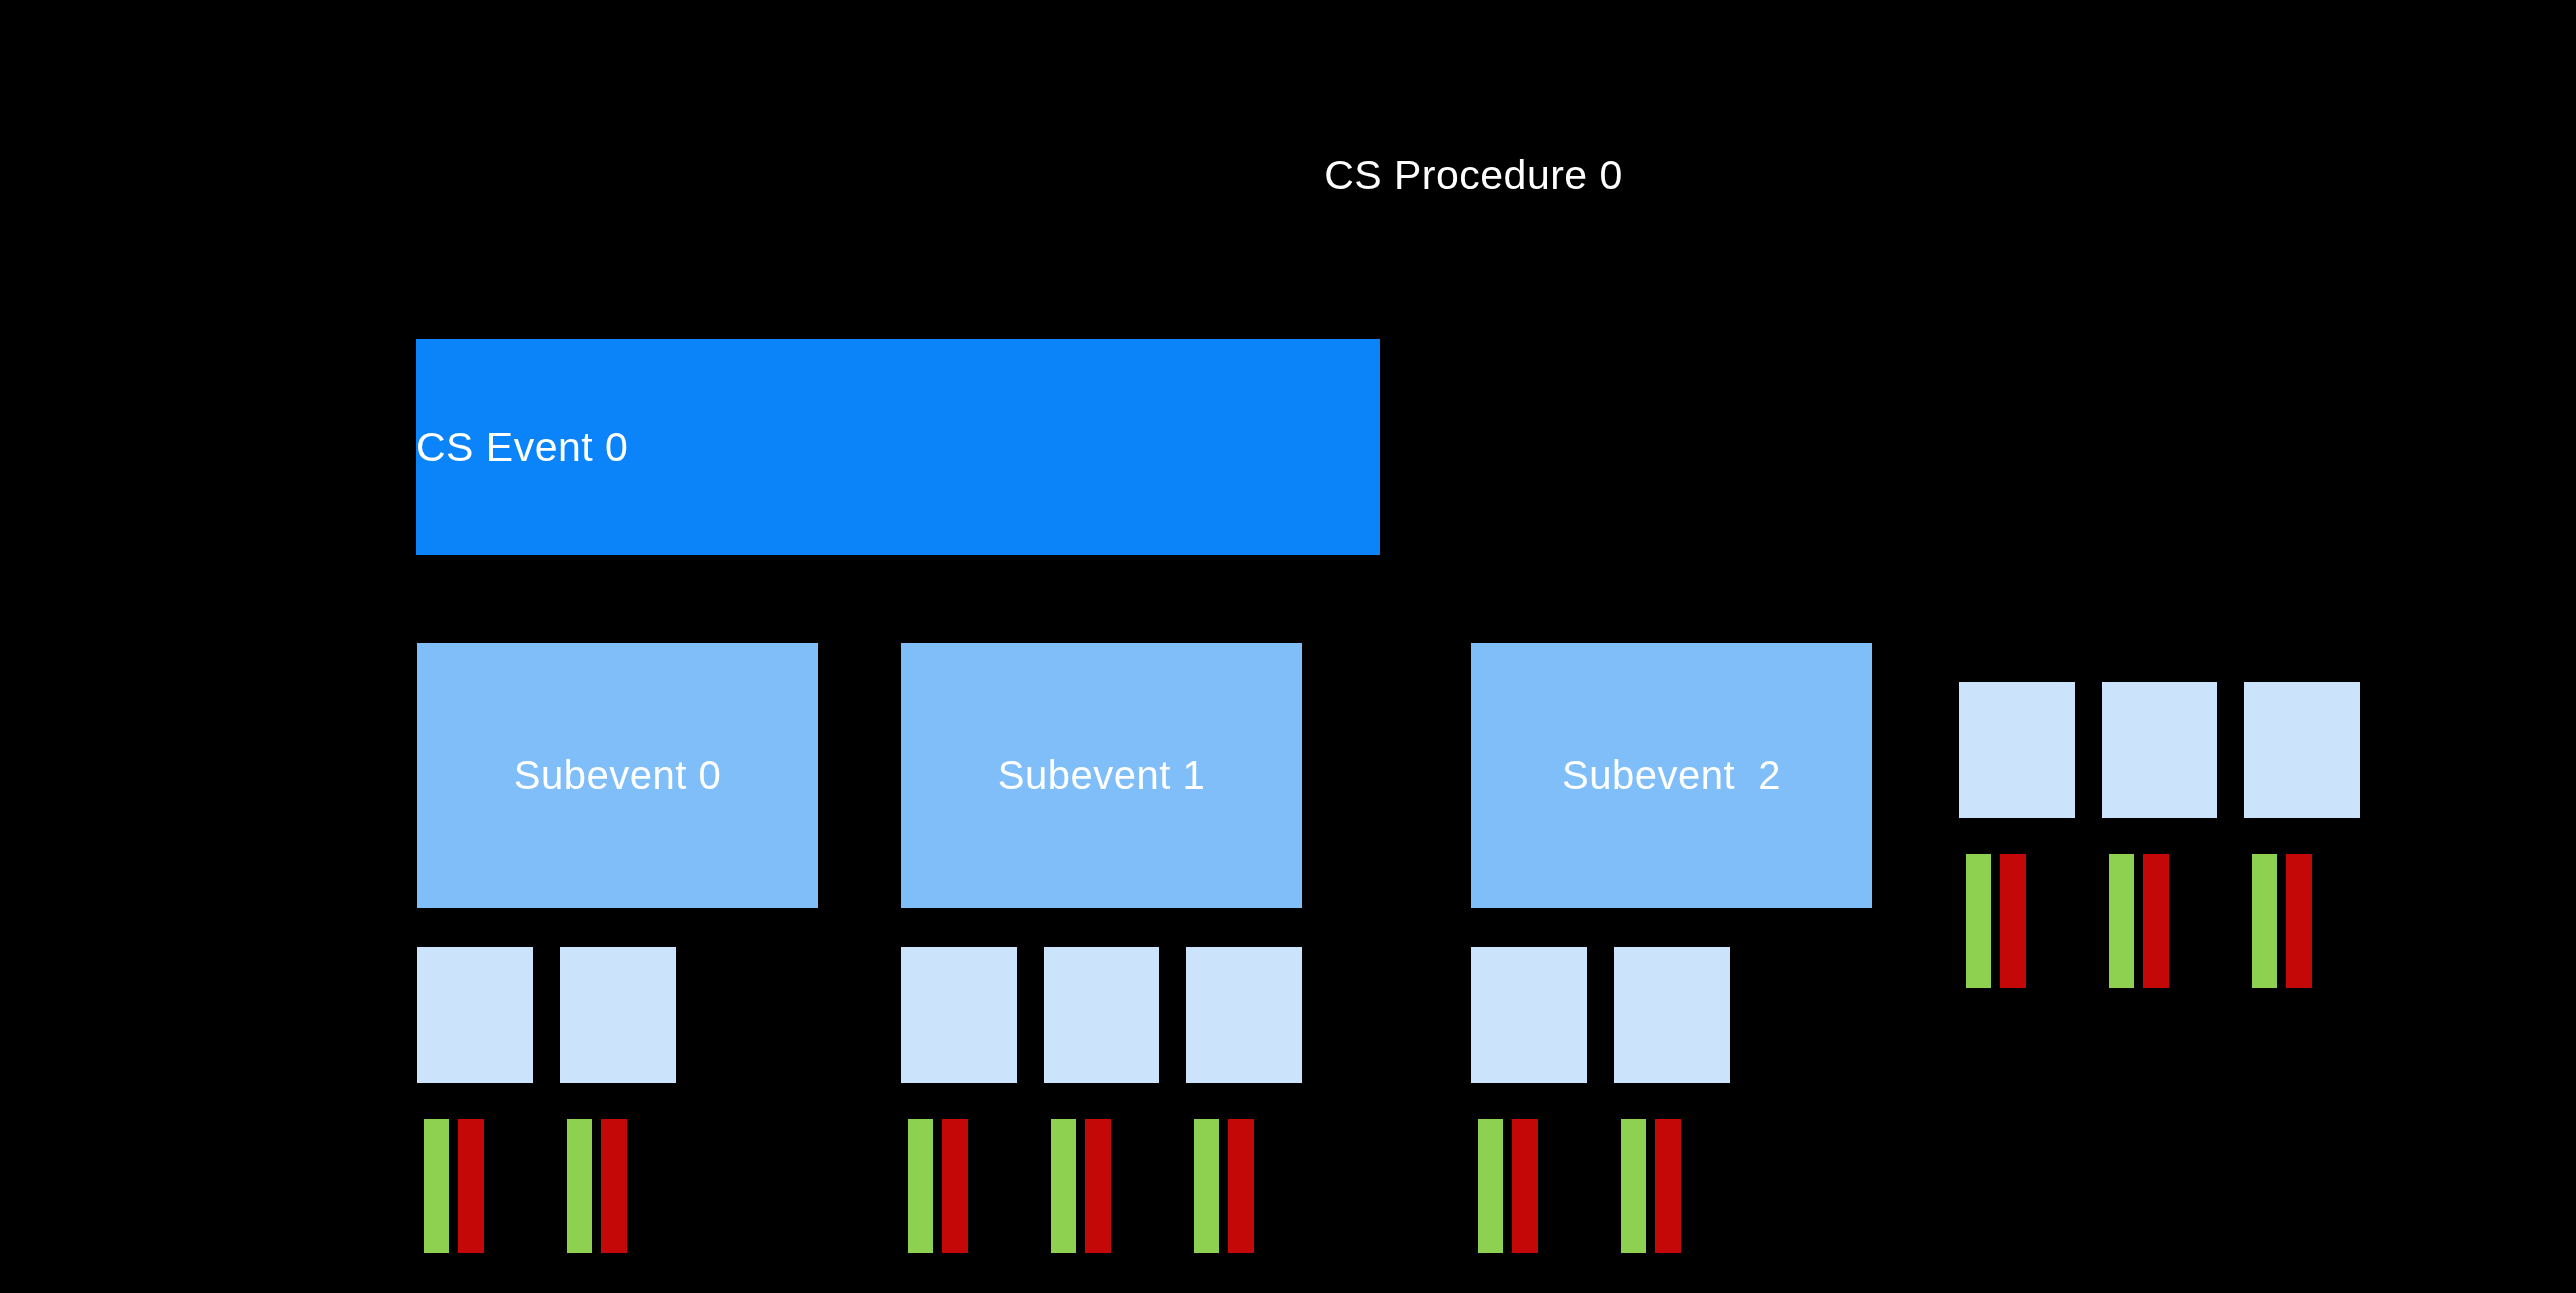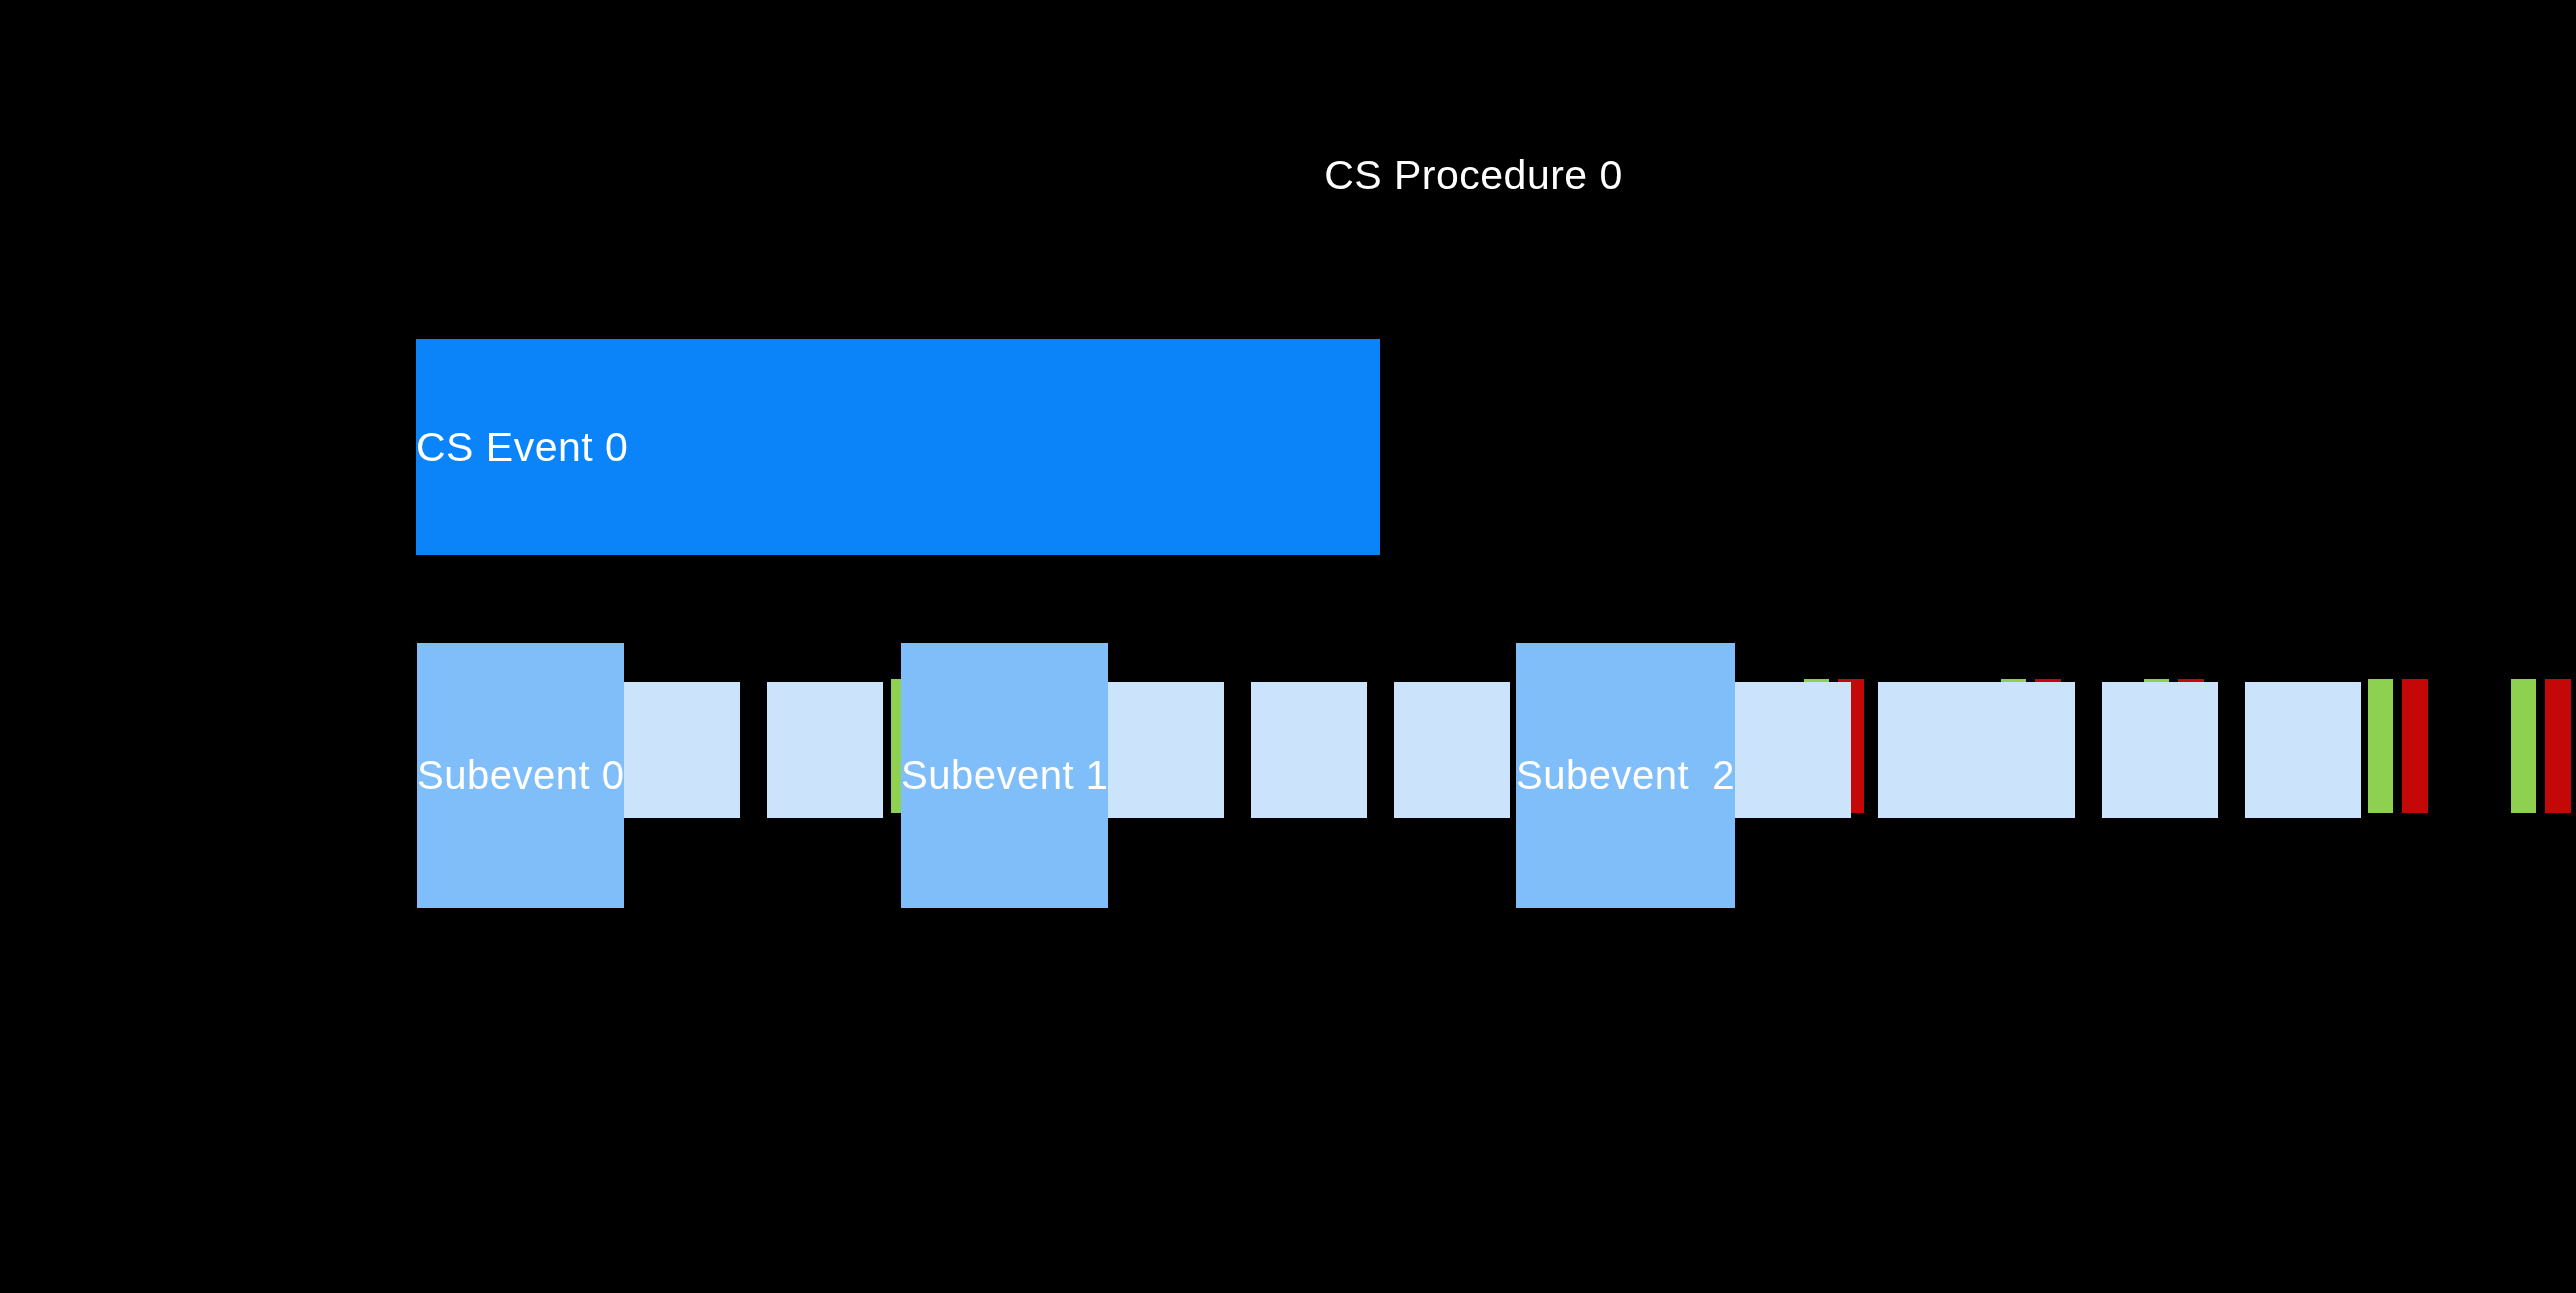--- a/index.html
+++ b/index.html
@@ -44,25 +44,25 @@
   .event-1 { left: 1471px; width: 964px; }
   .event-label {
     color: var(--text);
     font-size: 41px;
     letter-spacing: 0.5px;
     white-space: pre;
   }
   .subcol {
     position: absolute;
     top: 643px; width: 401px;
-    display: flex; flex-direction: row;
+    display: flex; flex-direction: column;
   }
   .subcol-0 { left: 417px; }
   .subcol-1 { left: 901px; }
-  .subcol-2 { left: 1516px; }
+  .subcol-2 { left: 1471px; }
   .subcol-3 { left: 1959px; }
   .subevent-box {
     width: 100%; height: 265px;
     background: var(--subevent-blue);
     display: flex; align-items: center; justify-content: center;
   }
   .subevent-label {
     color: var(--text);
     font-size: 40px;
     letter-spacing: 0.5px;

